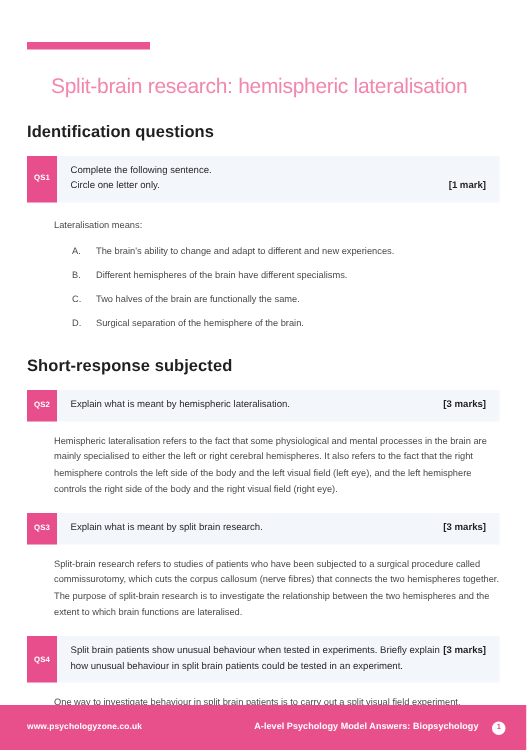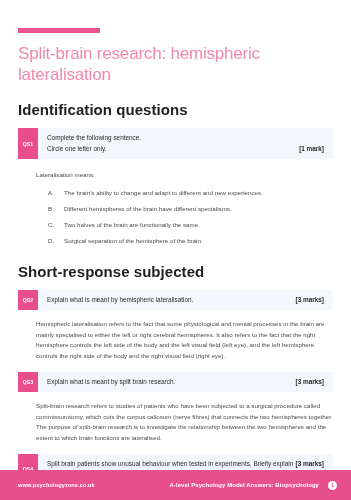--- a/index.html
+++ b/index.html
@@ -26,31 +26,31 @@
     padding: 28px 18px 0 18px;
   }
   .accent-bar {
     width: 82px;
     height: 5px;
     background: #ea5490;
     margin-bottom: 11px;
   }
   .doc-title {
     color: #f287ae;
-    font-size: 17px;
+    font-size: 14px;
     line-height: 1.22;
     font-weight: 400;
     letter-spacing: -0.2px;
-    margin: 0;
+    margin: 16px;
     max-width: 280px;
   }
 
   
   .section-heading {
-    font-size: 15px;
+    font-size: 11px;
     font-weight: bold;
     color: #1f1f1f;
     letter-spacing: 0.05px;
     margin: 0;
     padding: 0 18px;
   }
   .sec-id { margin-top: 16px; }
   .sec-sr { margin-top: 17px; }
 
   

